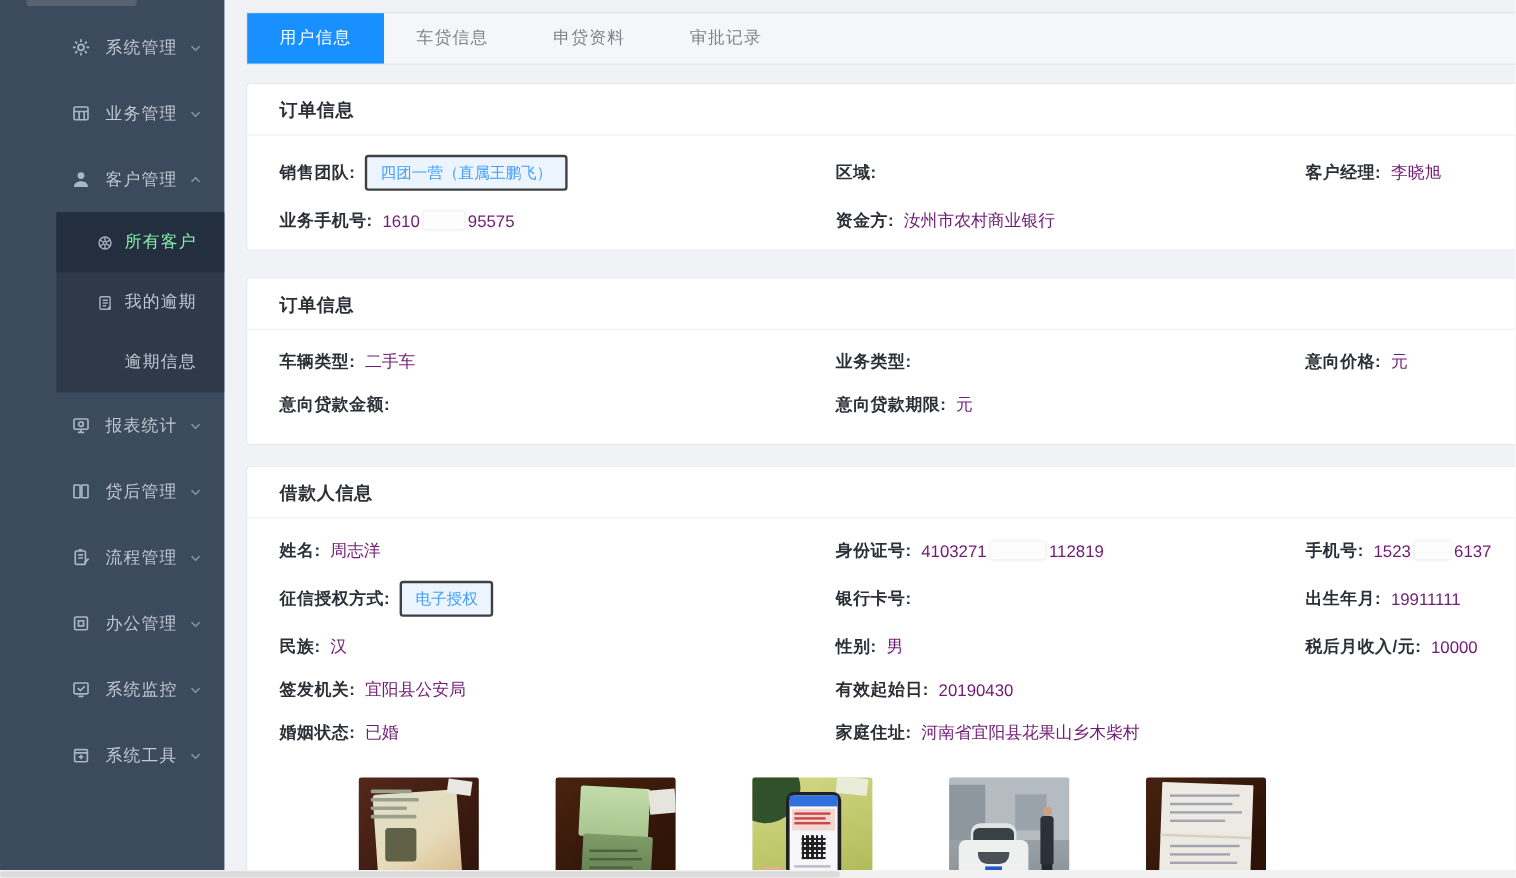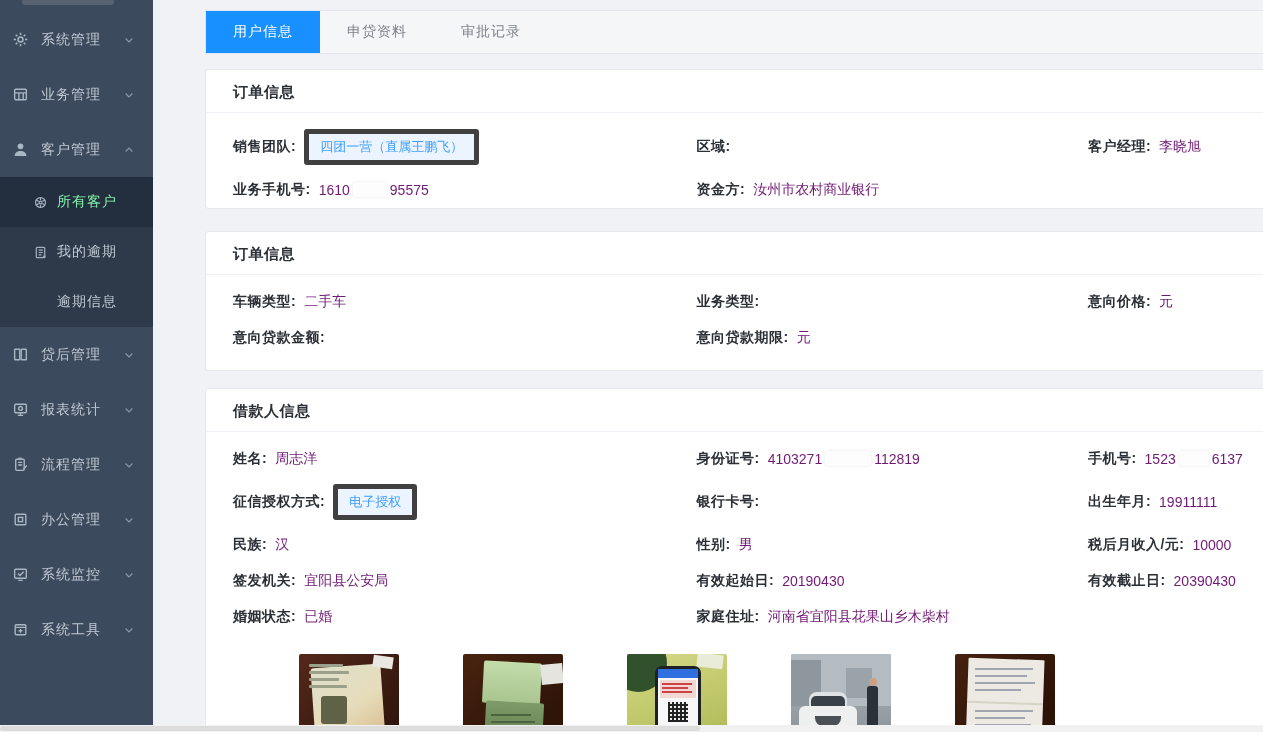--- a/index.html
+++ b/index.html
@@ -4,22 +4,22 @@
 <style>
   * { margin:0; padding:0; box-sizing:border-box; }
   html,body { width:1263px; height:732px; overflow:hidden; }
   body {
     font-family:"Liberation Sans","DejaVu Sans",sans-serif;
     background:#f0f2f5; position:relative; font-size:14px; color:#303133;
   }
 
   
   .sidebar {
-    position:absolute; left:0; top:0; width:153px; height:725px;
-    background:#3c4a5d; color:#bfc8d2; overflow:hidden;
+    position:absolute; left:0; top:0; width:187px; height:725px;
+    background:#3c4a5d; color:#bfc8d2; overflow:hidden;padding-left:47px;
   }
   .logo-sliver {
     position:absolute; top:-4px; left:22px; width:92px; height:9px;
     background:rgba(255,255,255,0.14); border-radius:3px;
   }
   .menu { padding-top:12px; }
   .menu-item {
     height:55px; display:flex; align-items:center; padding-left:12px;
     cursor:pointer; position:relative; white-space:nowrap;
   }
@@ -65,21 +65,21 @@
   .field { display:flex; align-items:center; white-space:nowrap; min-height:22px; }
   .flabel { font-weight:bold; color:#2b2f36; margin-right:8px; letter-spacing:0.5px; }
   .fvalue { color:#701a75; }
   .mask {
     display:inline-block; height:15px; background:#fdfdfd; border-radius:2px;
     box-shadow:0 0 3px rgba(0,0,0,0.10); vertical-align:-2px; margin:0 3px;
   }
   .mask.w34{width:34px} .mask.w46{width:46px} .mask.w30{width:30px}
   .tag {
     display:inline-block; padding:4px 11px; font-size:13px; color:#409eff;
-    background:#ecf5ff; border:5px solid #404040; border-radius:3px; cursor:pointer;
+    background:#ecf5ff; border:2px solid #404040; border-radius:3px; cursor:pointer;
   }
 
   
   .photos { display:flex; gap:64px; padding:12px 0 0 66px; }
   .photo-wrap { width:100px; text-align:center; }
   .photo {
     position:relative; width:100px; height:100px; overflow:hidden;
     border-radius:2px; cursor:pointer;
   }
   .photo * { position:absolute; }
@@ -233,51 +233,51 @@
         <span class="mi-label">我的逾期</span>
       </div>
       <div class="menu-item noicon">
         <span class="mi-label" style="margin-left:0">逾期信息</span>
       </div>
     </div>
 
     <div class="menu-item">
       <span class="mi-icon">
         <svg viewBox="0 0 16 16" width="17" height="17" fill="none" stroke="currentColor" stroke-width="1.3">
-          <rect x="2.5" y="3" width="4.8" height="10" rx="0.5"></rect>
-            <rect x="8.7" y="3" width="4.8" height="10" rx="0.5"></rect>
-        </svg>
-      </span>
-      <span class="mi-label">贷后管理</span>
-      <span class="chev">
-        <svg viewBox="0 0 16 16" width="12" height="12" fill="none" stroke="currentColor" stroke-width="1.6">
-            <path d="M3.5 6l4.5 4.5L12.5 6"></path>
-          </svg>
-      </span>
-    </div>
-
-    <div class="menu-item">
-      <span class="mi-icon">
-        <svg viewBox="0 0 16 16" width="17" height="17" fill="none" stroke="currentColor" stroke-width="1.3">
           <rect x="2.5" y="3" width="11" height="8" rx="1"></rect>
             <circle cx="8" cy="7" r="1.8"></circle>
             <path d="M8 11v2.5M5.5 13.5h5"></path>
         </svg>
       </span>
       <span class="mi-label">报表统计</span>
       <span class="chev">
         <svg viewBox="0 0 16 16" width="12" height="12" fill="none" stroke="currentColor" stroke-width="1.6">
             <path d="M3.5 6l4.5 4.5L12.5 6"></path>
           </svg>
       </span>
     </div>
 
     <div class="menu-item">
       <span class="mi-icon">
         <svg viewBox="0 0 16 16" width="17" height="17" fill="none" stroke="currentColor" stroke-width="1.3">
+          <rect x="2.5" y="3" width="4.8" height="10" rx="0.5"></rect>
+            <rect x="8.7" y="3" width="4.8" height="10" rx="0.5"></rect>
+        </svg>
+      </span>
+      <span class="mi-label">贷后管理</span>
+      <span class="chev">
+        <svg viewBox="0 0 16 16" width="12" height="12" fill="none" stroke="currentColor" stroke-width="1.6">
+            <path d="M3.5 6l4.5 4.5L12.5 6"></path>
+          </svg>
+      </span>
+    </div>
+
+    <div class="menu-item">
+      <span class="mi-icon">
+        <svg viewBox="0 0 16 16" width="17" height="17" fill="none" stroke="currentColor" stroke-width="1.3">
           <rect x="3.5" y="3" width="8" height="10.5" rx="1"></rect>
             <path d="M6 2h3M5.8 6h3.8M5.8 8.5h3.8"></path>
             <path d="M10.5 11.5l3-3 1 1-3 3-1.3.3z" fill="currentColor" stroke="none"></path>
         </svg>
       </span>
       <span class="mi-label">流程管理</span>
       <span class="chev">
         <svg viewBox="0 0 16 16" width="12" height="12" fill="none" stroke="currentColor" stroke-width="1.6">
             <path d="M3.5 6l4.5 4.5L12.5 6"></path>
           </svg>
@@ -329,20 +329,21 @@
       </span>
     </div>
 
   </div>
 </nav>
 
 <main class="main">
 
   <div class="tabbar">
     <div class="tab active">用户信息</div>
+    <div class="tab">车贷信息</div>
     <div class="tab">申贷资料</div>
     <div class="tab">审批记录</div>
   </div>
 
   <section class="card card-1">
     <div class="card-title">订单信息</div>
     <div class="card-body">
       <div class="frow">
         <div class="field">
           <span class="flabel">销售团队:</span>
@@ -448,24 +449,20 @@
         </div>
       </div>
       <div class="frow">
         <div class="field">
           <span class="flabel">签发机关:</span>
           <span class="fvalue">宜阳县公安局</span>
         </div>
         <div class="field">
           <span class="flabel">有效起始日:</span>
           <span class="fvalue">20190430</span>
-        </div>
-        <div class="field">
-          <span class="flabel">有效截止日:</span>
-          <span class="fvalue">20390430</span>
         </div>
       </div>
       <div class="frow">
         <div class="field">
           <span class="flabel">婚姻状态:</span>
           <span class="fvalue">已婚</span>
         </div>
         <div class="field">
           <span class="flabel">家庭住址:</span>
           <span class="fvalue">河南省宜阳县花果山乡木柴村</span>

